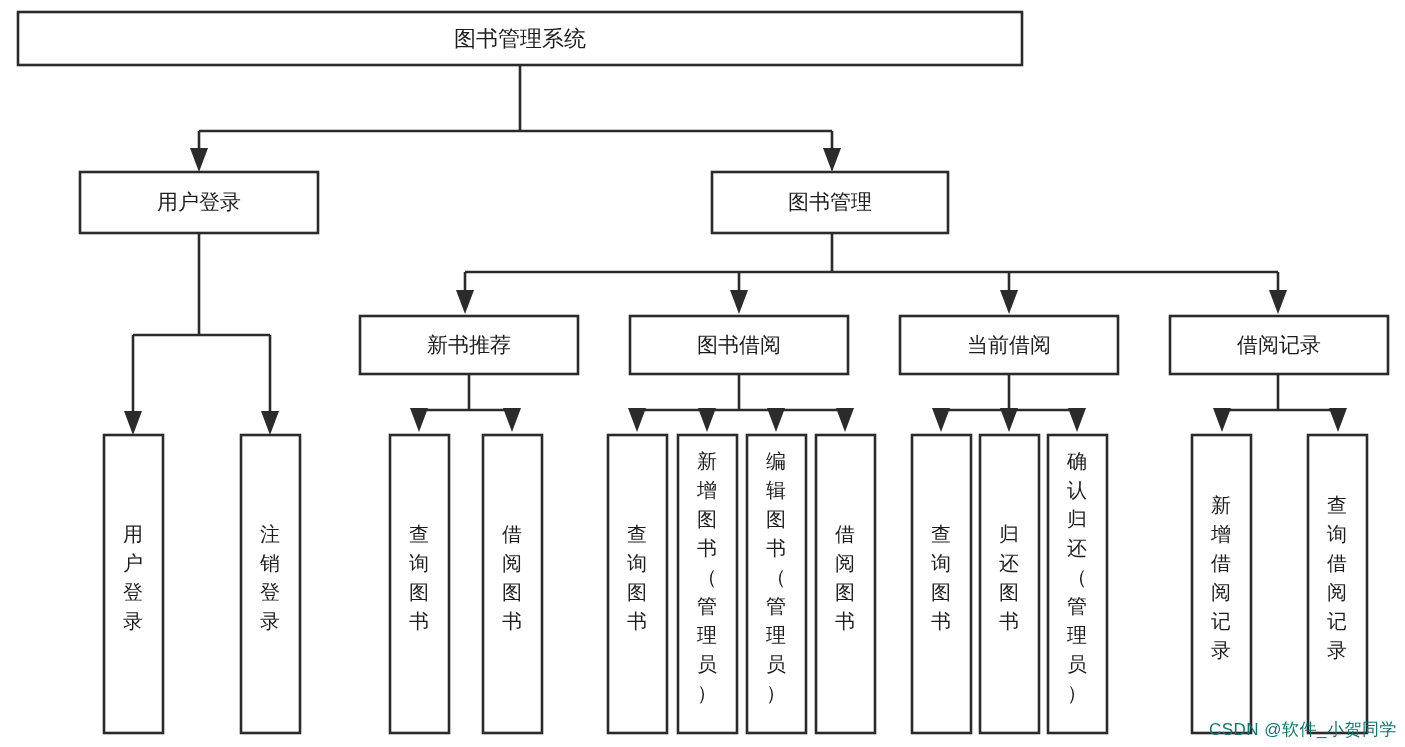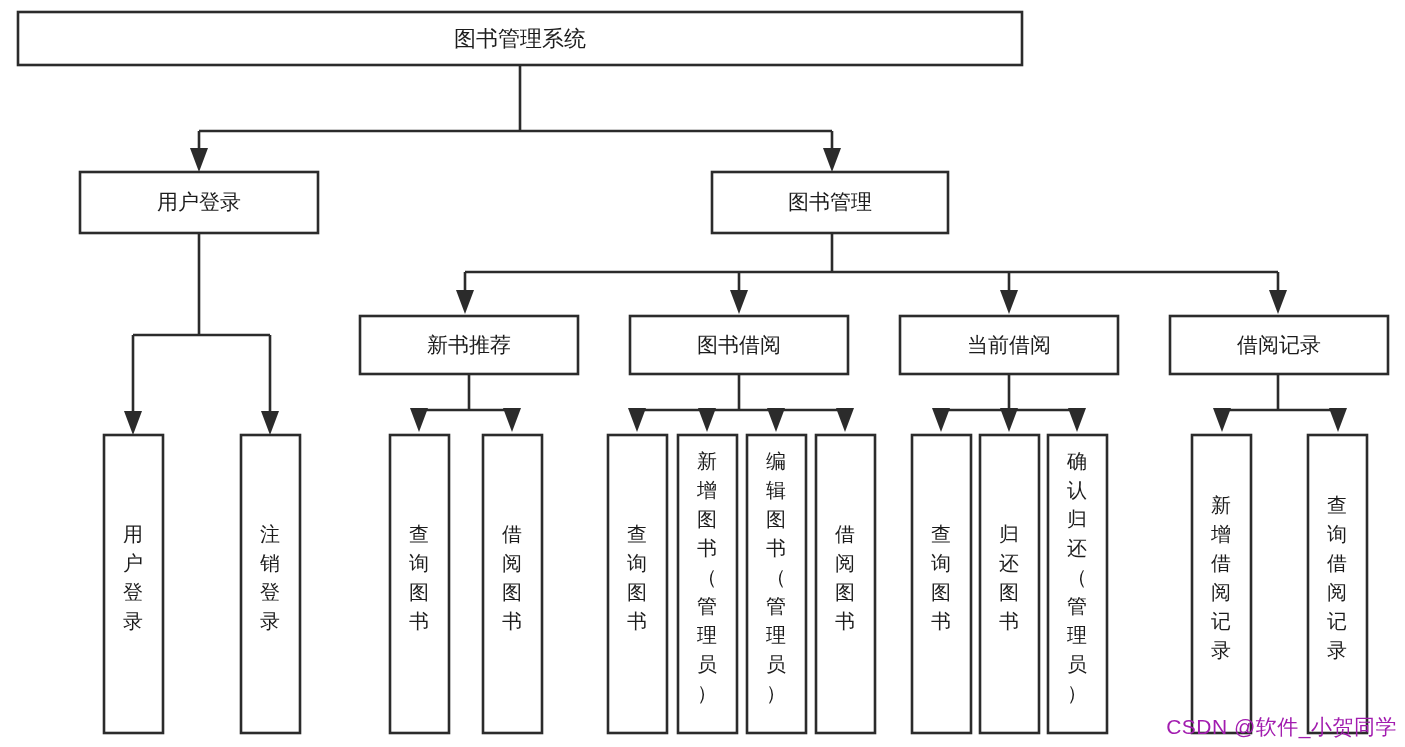--- a/index.html
+++ b/index.html
@@ -54,22 +54,22 @@
   .leaf-label {
     fill: #1c1c1c;
     font-family: "Liberation Sans", "DejaVu Sans", sans-serif;
     font-size: 20px;
     text-anchor: middle;
   }
   .watermark {
     position: absolute;
     right: 8px;
     bottom: 6px;
-    color: #a21caf;
-    font-size: 21px;
+    color: #0f766e;
+    font-size: 17px;
     font-family: "Liberation Sans", "DejaVu Sans", sans-serif;
     white-space: nowrap;
     letter-spacing: 0.5px;
     user-select: none;
   }
 </style>
 </head>
 <body>
 
 <div id="diagram-root">

